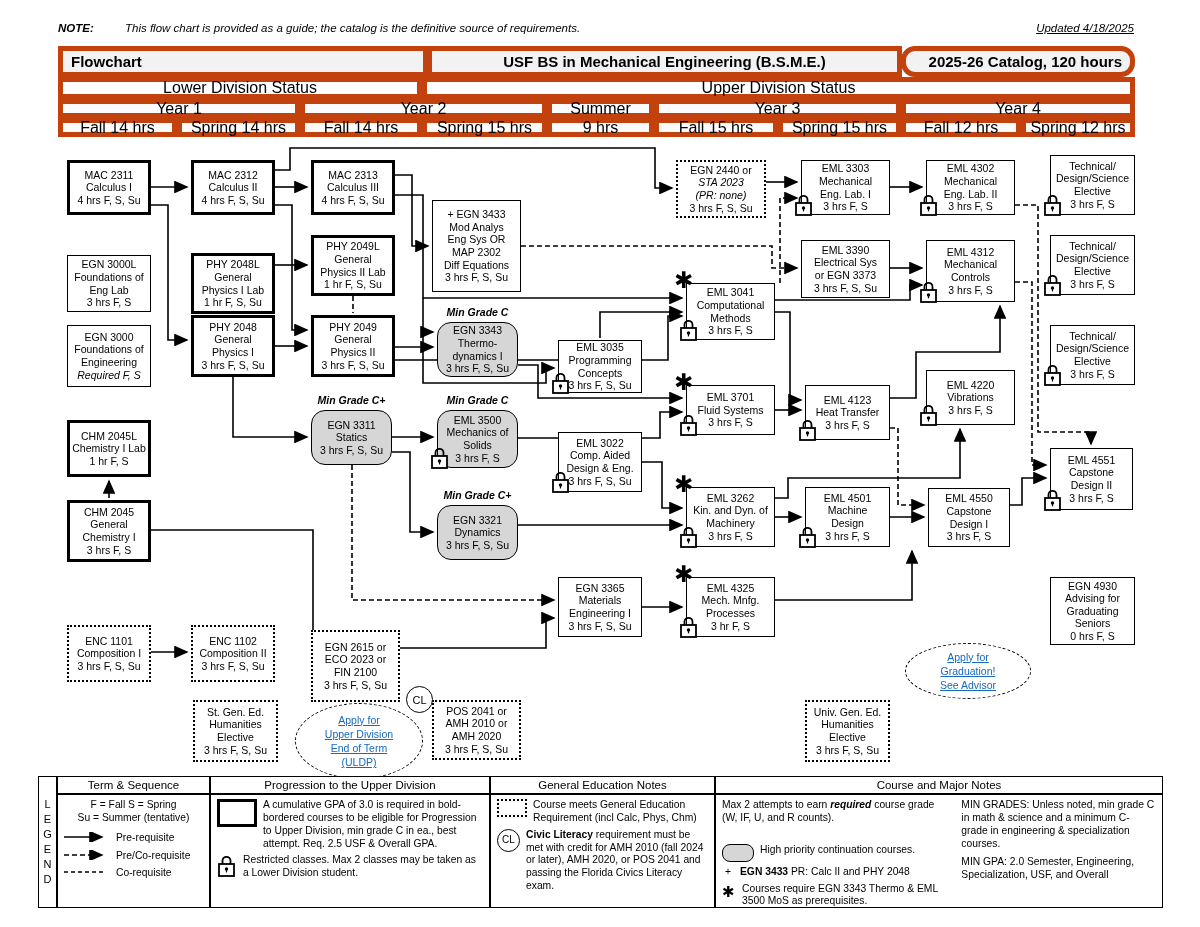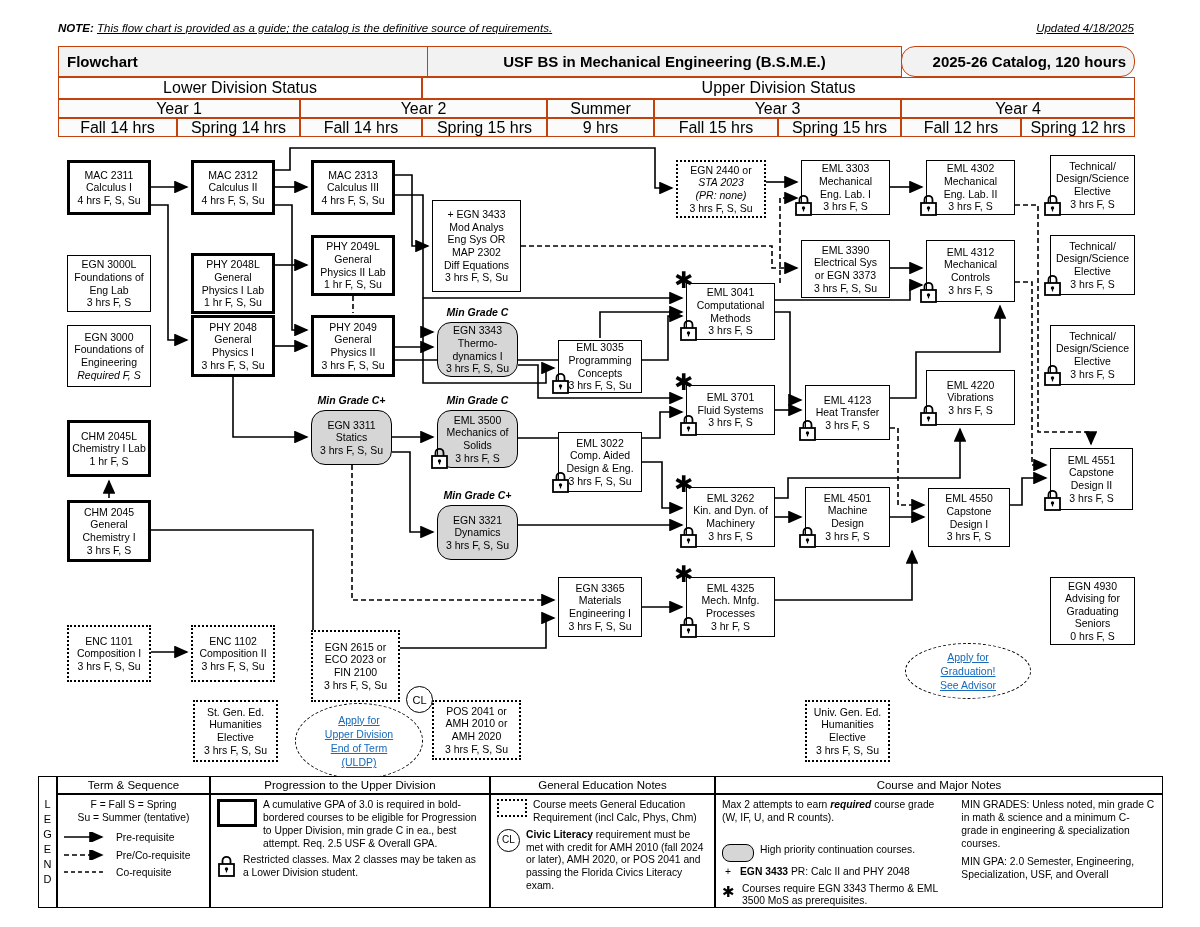--- a/index.html
+++ b/index.html
@@ -2,23 +2,23 @@
 <html><head>
 <meta charset="utf-8">
 <style>
   html,body{margin:0;padding:0;background:#fff;}
   #stage{position:relative;width:1200px;height:927px;background:#fff;
          font-family:"Liberation Sans","DejaVu Sans",sans-serif;color:#000;overflow:hidden;}
   .abs{position:absolute;}
   
   #note-line{left:58px;top:22px;width:900px;font-size:11.5px;font-style:italic;}
   #note-line b{font-style:italic;}
-  #note-line span{text-decoration:underline;}
+  #note-line span{margin-left:28px;}
   #updated{right:66px;top:22px;font-size:11.5px;font-style:italic;text-decoration:underline;}
-  .hcell{position:absolute;border:1px solid #c2410c;box-sizing:border-box;display:flex;
+  .hcell{position:absolute;border:5px solid #c2410c;box-sizing:border-box;display:flex;
          align-items:center;justify-content:center;background:#fff;}
   .titlebar{background:#f2f2f2;font-weight:bold;font-size:15px;}
   .titleleft{justify-content:flex-start;padding-left:8px;}
   .titleright{justify-content:flex-end;padding-right:8px;border-radius:14px;}
   .rowcell{font-size:16px;background:#fbfbfb;}
   
   .box{position:absolute;box-sizing:border-box;background:#fff;border:1.5px solid #000;
        display:flex;flex-direction:column;align-items:center;justify-content:center;
        text-align:center;font-size:10.5px;line-height:1.2;padding:1px 2px;}
   .box.bold{border:3px solid #000;}

